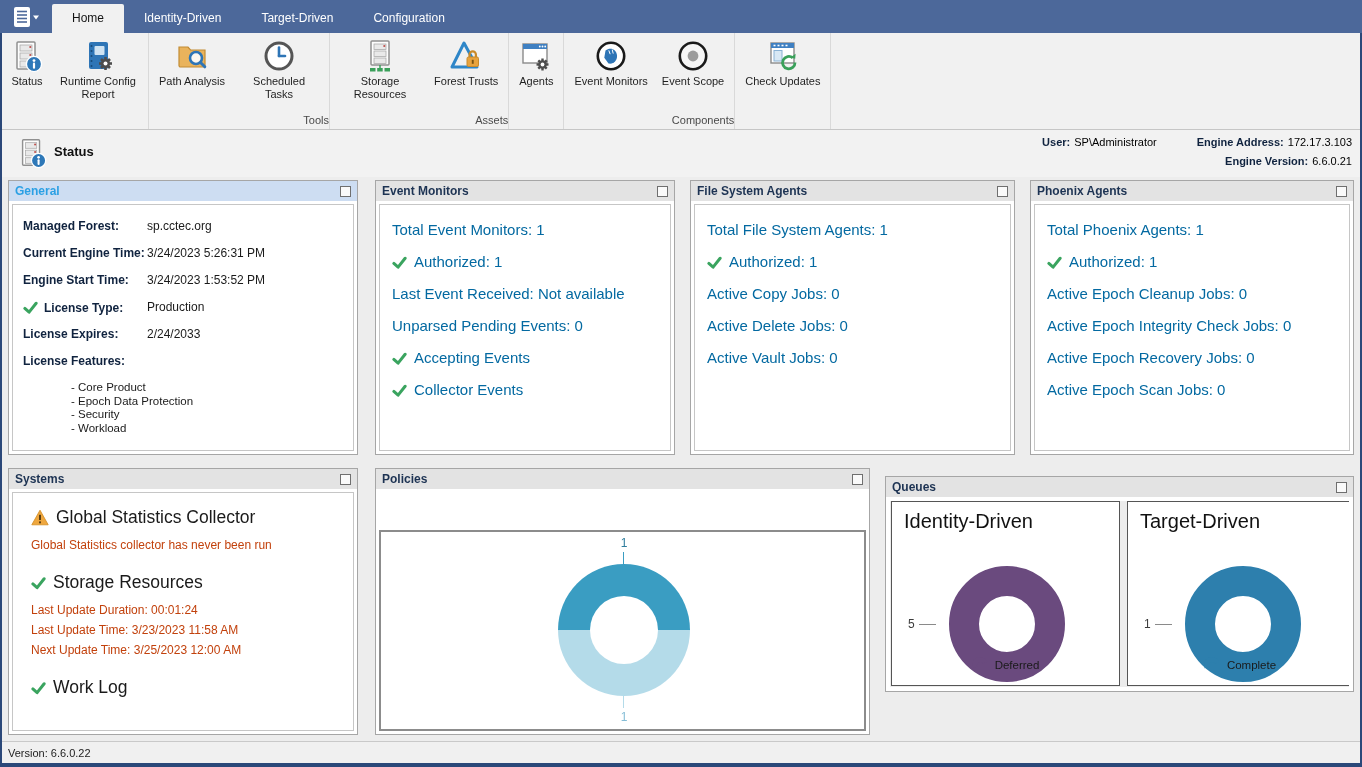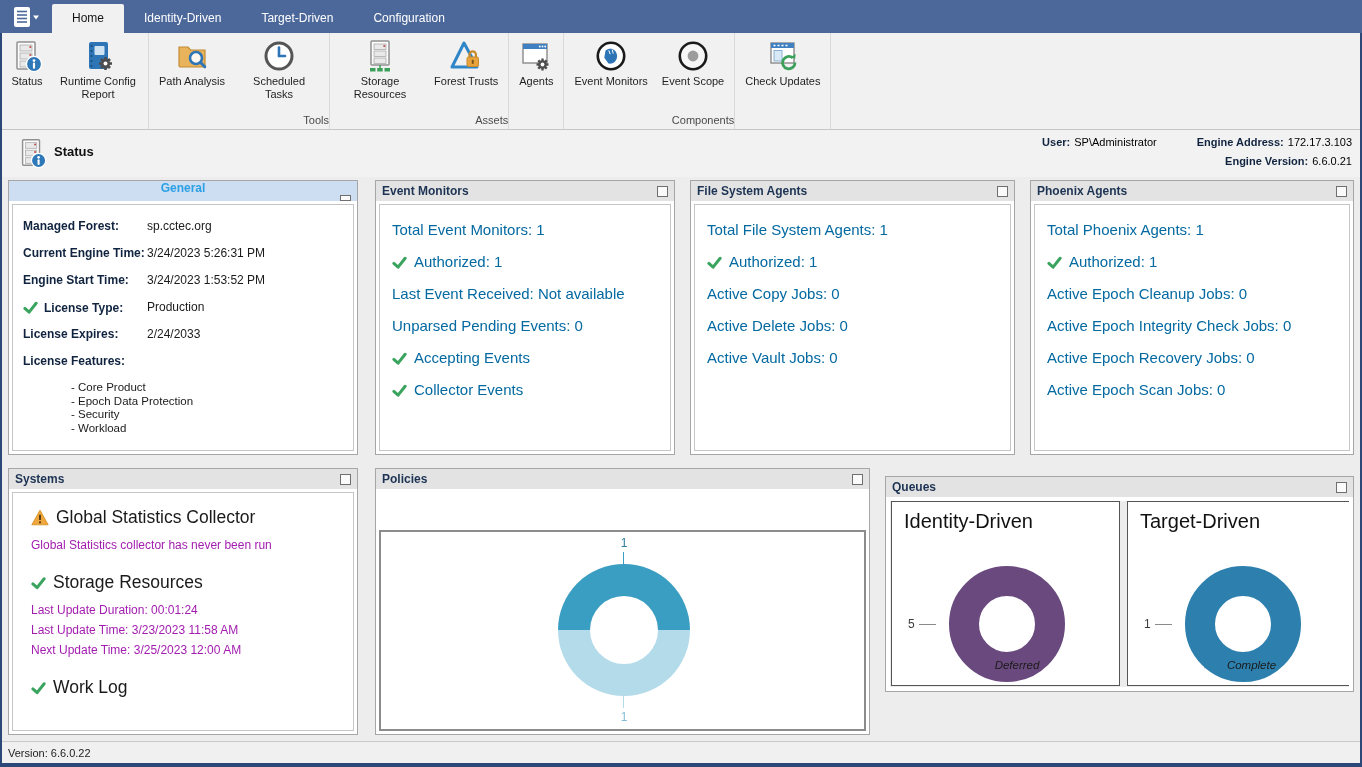--- a/index.html
+++ b/index.html
@@ -32,21 +32,21 @@
   .ph-title{position:absolute;left:52px;top:14px;font-size:13px;font-weight:bold;color:#111;}
   .engineinfo{position:absolute;right:8px;top:6px;font-size:11px;color:#000;text-align:right;}
   .engineinfo .erow{display:flex;justify-content:flex-end;gap:40px;margin-bottom:7px;}
   .engineinfo b{color:#10233f;}
   .engineinfo b{margin-right:4px;}
 
   
   .panel{position:absolute;background:#fff;border:1px solid #a6a6a6;display:flex;flex-direction:column;box-sizing:border-box;z-index:2;}
   .panel-header{height:20px;flex:0 0 20px;background:#e3e3e3;display:flex;align-items:center;padding:0 6px;
     font-size:12px;font-weight:bold;color:#1d3353;}
-  .panel.active .panel-header{background:#cdddf2;color:#2ba0e4;flex-direction:column;}
+  .panel.active .panel-header{background:#cdddf2;color:#2ba0e4;}
   .collapse{margin-left:auto;width:9px;height:9px;border:1px solid #6f6f6f;background:#fafafa;cursor:pointer;}
   .panel-body{flex:1;margin:3px;border:1px solid #c6c6c6;background:#fff;position:relative;overflow:hidden;}
 
   
   .gwrap{padding:14px 10px 0 10px;font-size:12px;color:#141414;}
   .grow{display:flex;align-items:flex-start;margin-bottom:10px;min-height:17px;}
   .glabel{width:124px;flex:0 0 124px;font-weight:bold;color:#10233f;}
   .glabel.wc{display:flex;align-items:center;gap:6px;}
   .gvalue{color:#1a1a1a;}
   .gfeatures{margin:2px 0 0 48px;font-size:11.5px;line-height:13.5px;color:#1a1a1a;}
@@ -57,21 +57,21 @@
   .pline .ck{margin-right:7px;}
 
   .ck{width:15px;height:15px;flex:0 0 15px;}
   .ck path{stroke:#3aa45f;stroke-width:3.2;fill:none;stroke-linecap:round;stroke-linejoin:round;}
   .warn{width:18px;height:17px;flex:0 0 18px;}
 
   
   .syswrap{padding:14px 10px 0 18px;}
   .sys-head{display:flex;align-items:center;gap:7px;font-size:17.5px;color:#1a1a1a;margin-bottom:7px;}
   .sys-head .ck{width:16px;height:16px;}
-  .sys-line{font-size:12px;color:#a21caf;line-height:20px;}
+  .sys-line{font-size:12px;color:#c2410c;line-height:20px;}
   .sys-section{margin-bottom:17px;}
 
   
   .donut{position:absolute;left:177px;top:32px;width:132px;height:132px;border-radius:50%;
     background:conic-gradient(from 270deg,#3a9dc2 0 50%,#b4dbe9 50% 100%);}
   .donut::after{content:"";position:absolute;inset:32px;background:#fff;border-radius:50%;}
   .tickline{position:absolute;width:1px;height:12px;}
   .tl-top{left:242px;top:20px;background:#3a9dc2;}
   .tl-bot{left:242px;top:164px;background:#b4dbe9;}
   .ticklabel{position:absolute;width:20px;text-align:center;font-size:12px;}
@@ -89,21 +89,21 @@
   .panel-body.qbg{background:#ececec;border:none;margin:4px;}
   .qbox{position:absolute;top:0;bottom:1px;width:229px;background:#fff;border:1px solid #555;box-sizing:border-box;}
   .qbox.b1{left:1px;}
   .qbox.b2{left:237px;width:226px;}
   .qtitle{position:absolute;left:12px;top:8px;font-size:20px;color:#111;}
   .qdonut{position:absolute;left:57px;top:64px;width:116px;height:116px;border-radius:50%;box-sizing:border-box;}
   .qdonut.purple{border:30px solid #6a4a7e;}
   .qdonut.blue{border:30px solid #2d7fad;}
   .qtick{position:absolute;left:16px;top:115px;display:flex;align-items:center;font-size:12px;color:#3c3c3c;}
   .qtick .dash{width:17px;height:1px;background:#8a8a8a;margin-left:4px;}
-  .qlegend{position:absolute;left:0;right:0;bottom:12px;display:flex;justify-content:center;font-size:11.5px;color:#1a1a1a;font-style:italic;}
+  .qlegend{position:absolute;left:0;right:0;bottom:12px;display:flex;justify-content:center;font-size:11.5px;color:#1a1a1a;}
 
   
   .statusbar{position:absolute;left:0;right:0;bottom:4px;height:21px;background:#f0f0f0;border-top:1px solid #c9c9c9;
     display:flex;align-items:center;padding:0 8px;font-size:11px;color:#222;z-index:40;}
 </style>
 </head>
 <body>
 
 <div class="window">
 

